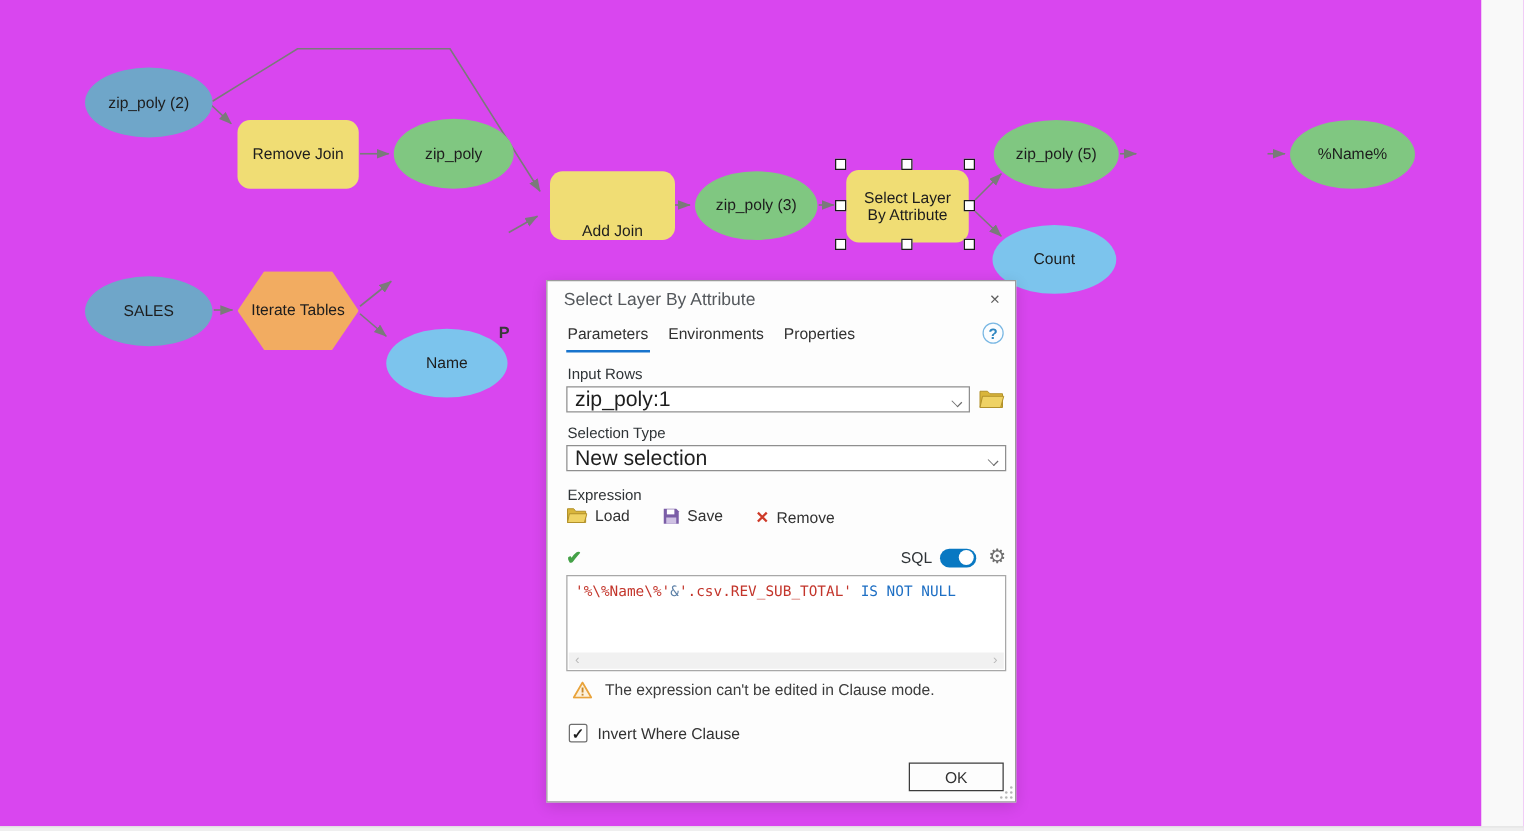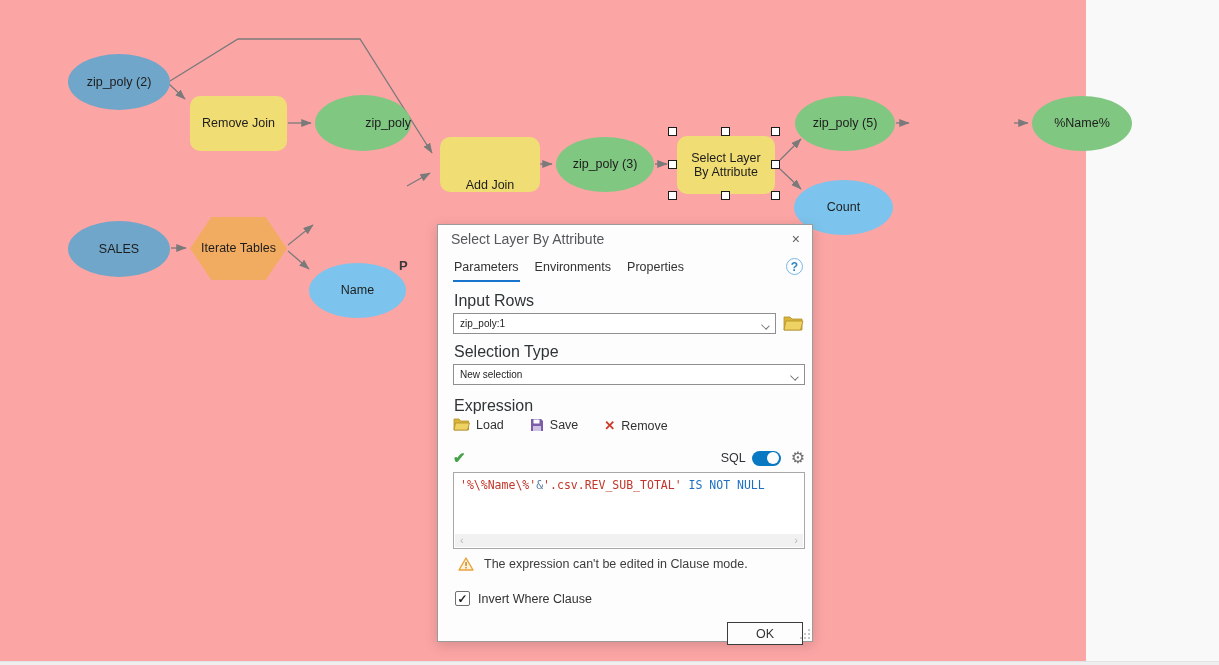--- a/index.html
+++ b/index.html
@@ -1,18 +1,18 @@
 <!DOCTYPE html>
 <html><head>
 <meta charset="utf-8">
 <style>
   * { margin:0; padding:0; box-sizing:border-box; }
   html,body { width:1219px; height:665px; overflow:hidden; }
   body { font-family:"Liberation Sans", sans-serif; background:#f9f9f9; position:relative; }
-  #stage { position:absolute; left:0; top:0; width:1086px; height:665px; background:#fca5a5; }
+  #stage { position:absolute; left:0; top:0; width:1185px; height:665px; background:#d946ef; }
   #bottom-strip { position:absolute; left:0; bottom:0; width:1219px; height:4px; background:#efefef; border-top:1px solid #e3e3e3; }
 
   
   #edges { position:absolute; left:0; top:0; width:1219px; height:665px; }
   .node { position:absolute; display:flex; align-items:center; justify-content:center;
           font-size:12.5px; color:#1d1d1d; text-align:center; line-height:1.15; }
   .ellipse { border-radius:50%; }
   .tool { border-radius:10px; }
   .blue-dark { background:#6FA6C9; }
   .blue-light { background:#7CC4ED; }
@@ -27,24 +27,24 @@
             background:#fdfdfd; border:1px solid #9b9b9b; box-shadow:0 3px 12px rgba(0,0,0,.16); }
   #dlg-titlebar { position:relative; height:28px; }
   #dlg-title { position:absolute; left:13px; top:6px; font-size:14px; color:#54585c; }
   #dlg-close { position:absolute; right:8px; top:4px; font-size:14px; color:#5f5f5f; cursor:pointer; padding:2px 4px; }
   #dlg-tabs { position:relative; height:30px; padding-left:15px; display:flex; align-items:center; }
   .tab { font-size:12.5px; color:#323232; margin-right:14px; padding:5px 1px 6px 1px; border-bottom:2.5px solid transparent; }
   .tab.active { border-bottom-color:#1874CD; }
   #help-icon { position:absolute; right:9px; top:5px; width:17px; height:17px; border:1.5px solid #79B7E3;
                border-radius:50%; color:#2E86C1; font-size:12px; font-weight:700; display:flex; align-items:center; justify-content:center; background:#fbfdff; }
   #dlg-body { padding:0 7px 0 15px; }
-  .field-label { font-size:16px; color:#2f3437; margin:9px 0 3px 1px; }
+  .field-label { font-size:12px; color:#2f3437; margin:9px 0 3px 1px; }
   .combo-row { display:flex; align-items:center; }
   .combo { position:relative; height:21px; background:#fff; border:1px solid #8f8f8f; flex:1; display:flex; align-items:center; }
-  .combo .val { font-size:10px; color:#1e1e1e; padding-left:6px; }
+  .combo .val { font-size:17px; color:#1e1e1e; padding-left:6px; }
   .combo .caret { position:absolute; right:6px; top:8px; width:7px; height:7px; }
   .caret::before { content:""; position:absolute; left:0; top:0; width:6px; height:6px;
                    border-right:1.3px solid #6c6c6c; border-bottom:1.3px solid #6c6c6c; transform:rotate(45deg) scale(1,.75); }
   .folder-btn { width:22px; height:18px; margin-left:7px; position:relative; }
   .toolbar { display:flex; align-items:flex-start; }
   .tb-btn { display:flex; align-items:center; margin-right:26px; font-size:12.5px; color:#323232; }
   .tb-btn .ic { margin-right:6px; display:flex; }
   .remove-x { color:#CE3A28; font-weight:700; font-size:13px; }
   .sql-row { display:flex; align-items:center; margin-top:15px; height:20px; }
   .valid-check { color:#44A147; font-size:15px; font-weight:700; }
@@ -101,21 +101,21 @@
       <line x1="288" y1="251" x2="309" y2="269" marker-end="url(#arw)"></line>
     </g>
   </svg>
 
   <div class="node ellipse blue-dark" style="left:68px;top:54px;width:102px;height:56px;">
       <span>zip_poly (2)</span>
     </div>
   <div class="node tool yellow" style="left:190px;top:96px;width:97px;height:55px;">
       <span>Remove Join</span>
     </div>
-  <div class="node ellipse green" style="left:315px;top:95px;width:96px;height:56px;justify-content:flex-end;">
+  <div class="node ellipse green" style="left:315px;top:95px;width:96px;height:56px;">
       <span>zip_poly</span>
     </div>
   <div class="node tool yellow" style="left:440px;top:137px;width:100px;height:55px;align-items:flex-end;">
       <span>Add Join</span>
     </div>
   <div class="node ellipse green" style="left:556px;top:137px;width:98px;height:55px;">
       <span>zip_poly (3)</span>
     </div>
 
   <div class="node tool yellow" style="left:677px;top:136px;width:98px;height:58px;padding:0 6px;">

